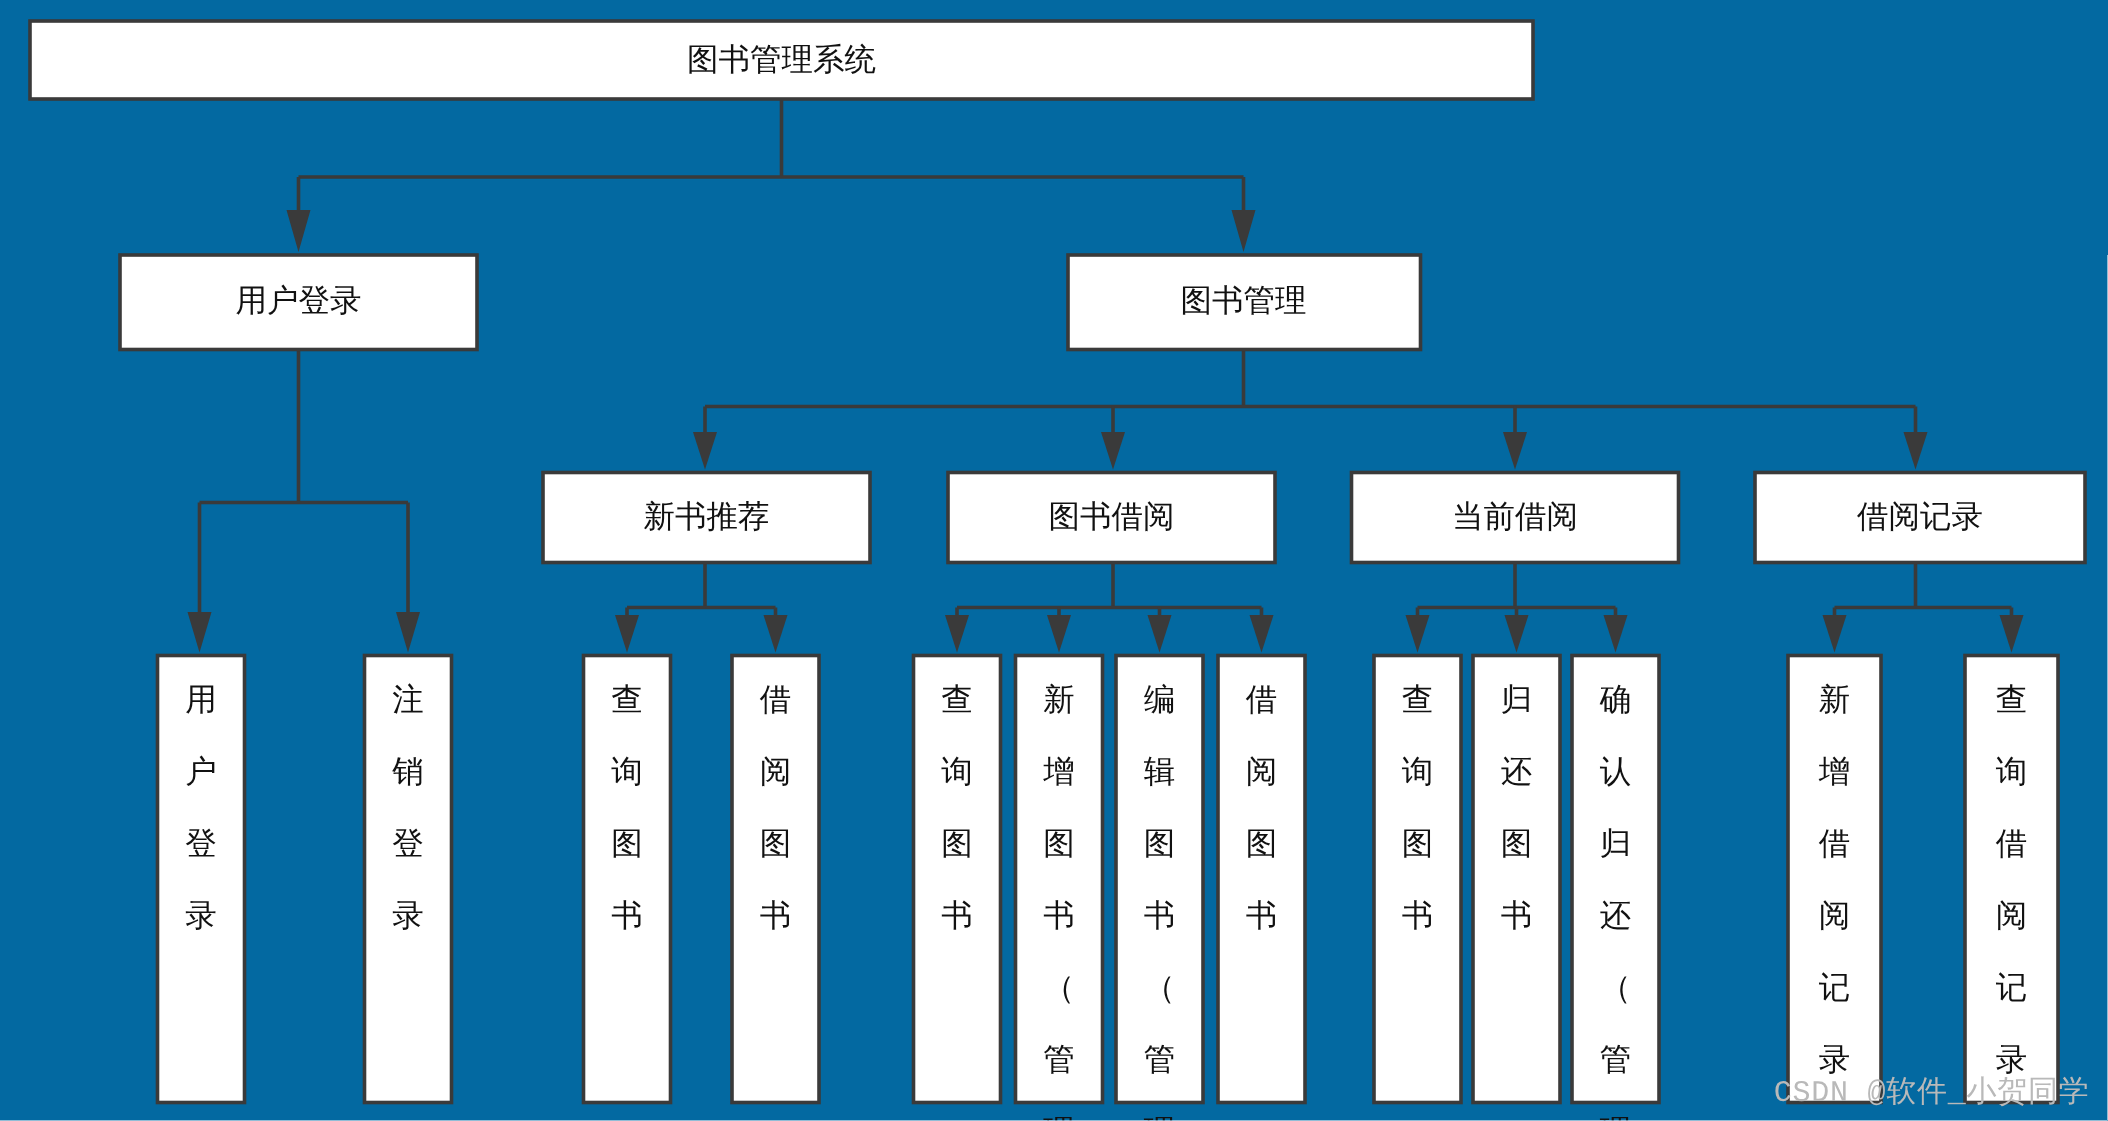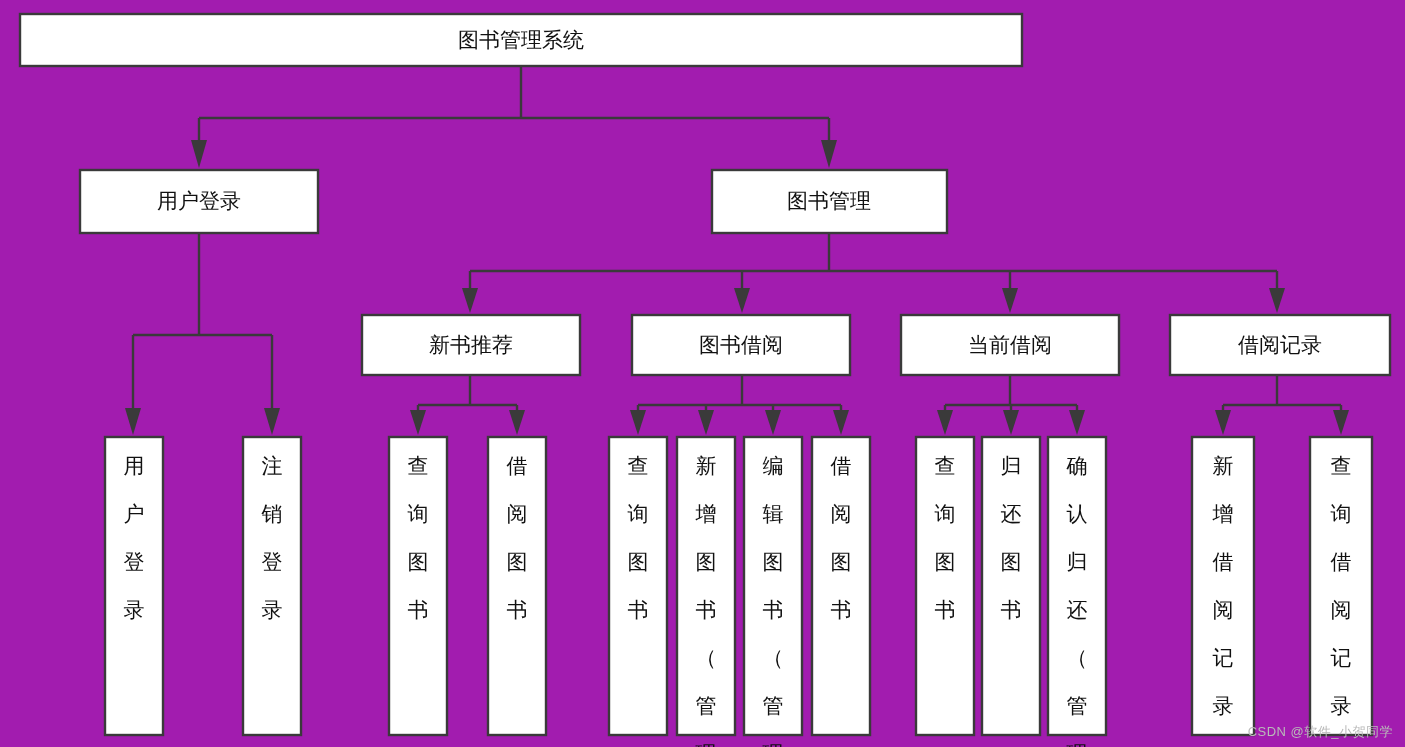--- a/index.html
+++ b/index.html
@@ -8,21 +8,21 @@
     padding: 0;
     background: #ffffff;
   }
   body {
     font-family: "Liberation Sans", "DejaVu Sans", sans-serif;
   }
   #diagram-root {
     position: relative;
     width: 1405px;
     height: 747px;
-    background: #a21caf;
+    background: #0369a1;
     overflow: hidden;
   }
   svg.flow-canvas {
     position: absolute;
     left: 0;
     top: 0;
     width: 1405px;
     height: 747px;
     display: block;
   }
@@ -51,22 +51,22 @@
   .node-label-vertical {
     fill: #111111;
     font-family: "Liberation Sans", "DejaVu Sans", sans-serif;
     font-size: 21px;
     text-anchor: middle;
   }
   .watermark-text {
     position: absolute;
     right: 12px;
     bottom: 6px;
-    font-family: Liberation Sans, sans-serif;
-    font-size: 13px;
+    font-family: Liberation Mono, monospace;
+    font-size: 20px;
     color: #b9b9b9;
     letter-spacing: 0.5px;
     white-space: nowrap;
     user-select: none;
   }
 </style>
 </head>
 <body>
 
 <div id="diagram-root">

